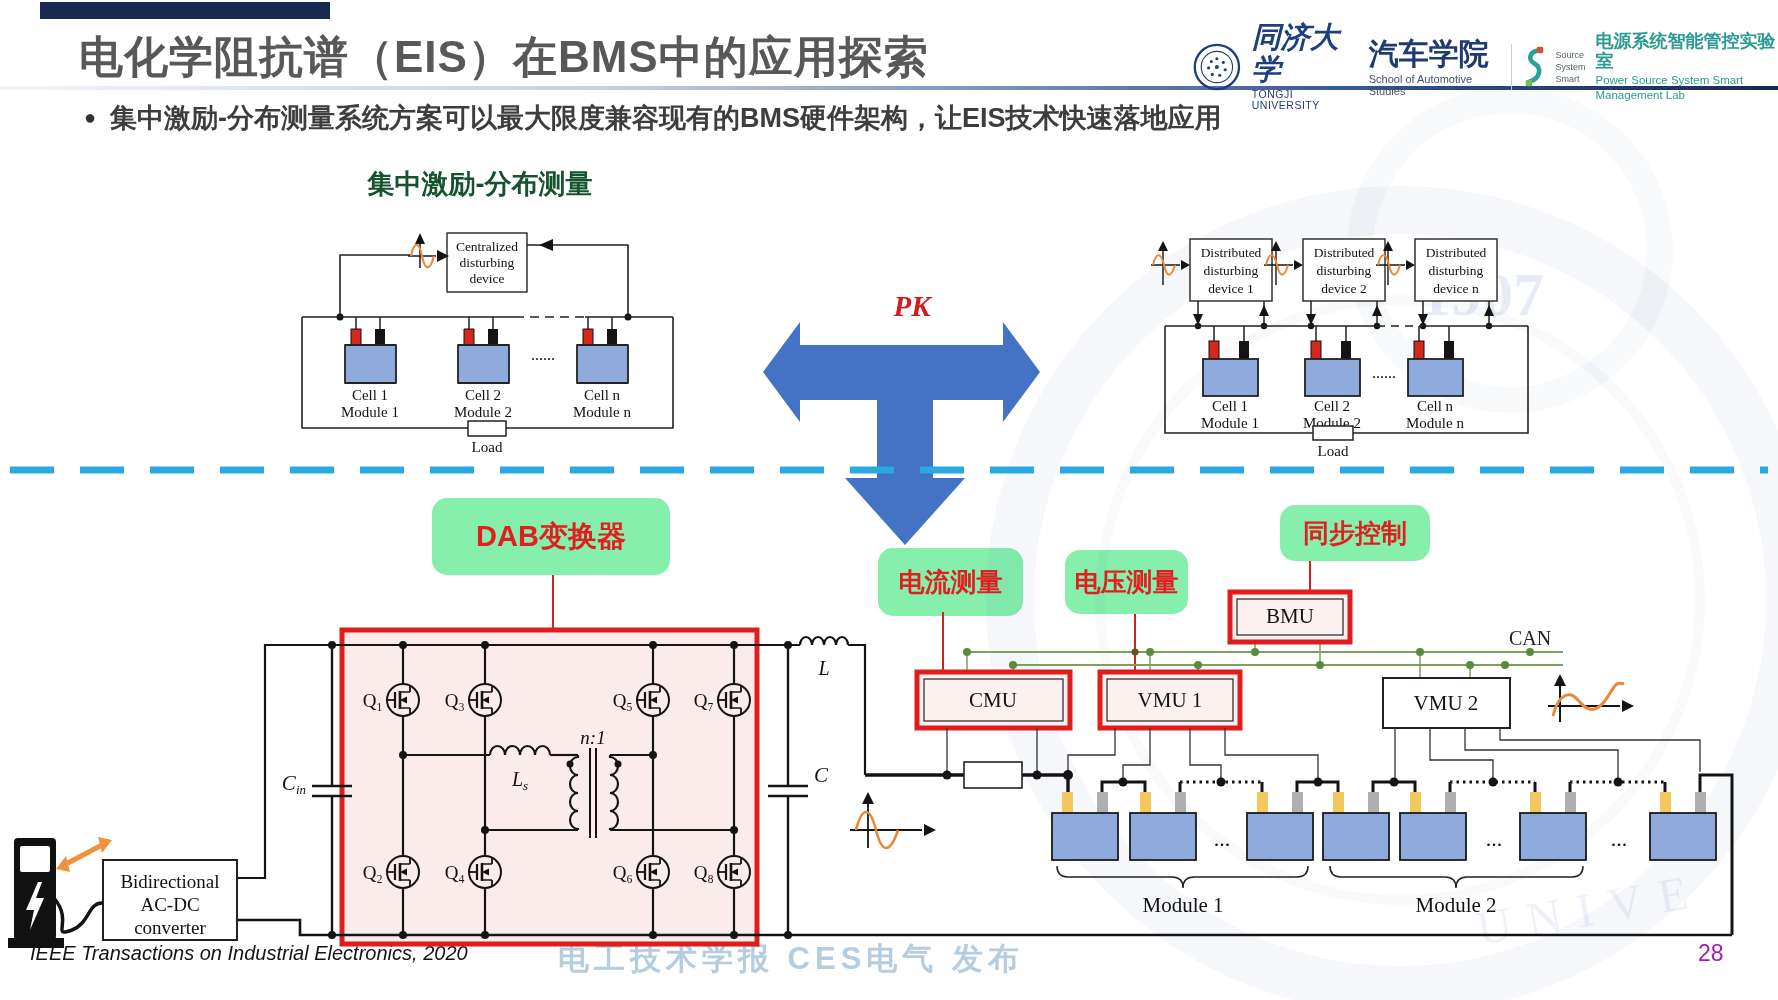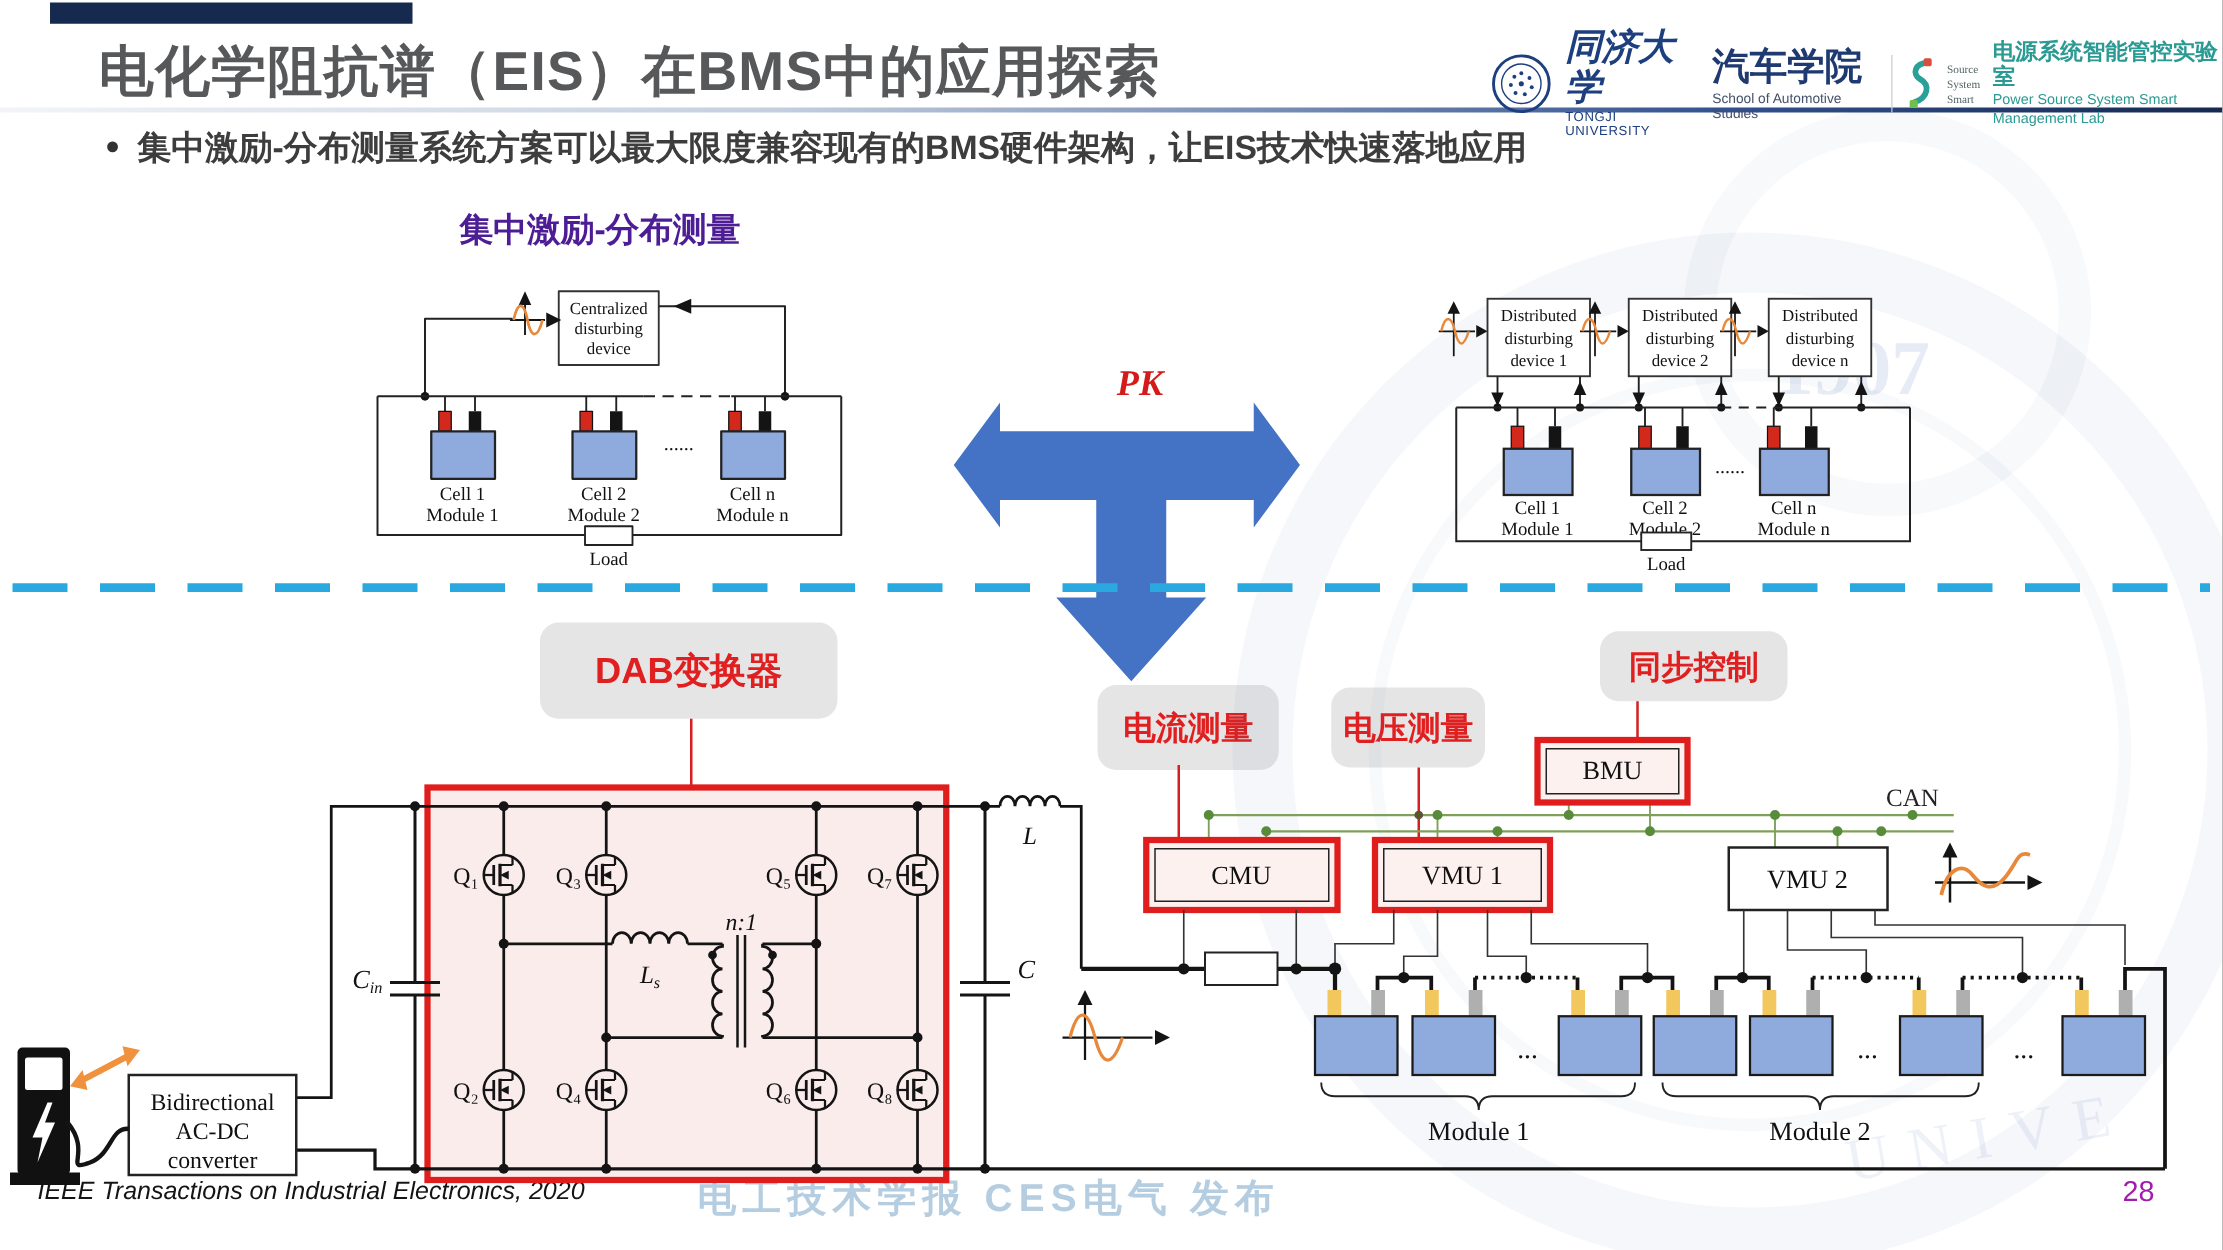--- a/index.html
+++ b/index.html
@@ -10,28 +10,28 @@
   .title{left:62px;top:28px;font-size:44px;font-weight:bold;color:#57585a;letter-spacing:1px;z-index:2;margin-left:17px;}
   .hrule{left:0;top:86px;width:1778px;height:4px;z-index:2;
          background:linear-gradient(90deg,#f2f4f8 0%,#c3cfdf 35%,#31508f 78%,#16294f 100%);}
   .logos{left:1192px;top:22px;display:flex;align-items:center;gap:10px;z-index:2;}
   .logocol{display:flex;flex-direction:column;line-height:1.1;}
   .tj-cn{font-family:"DejaVu Serif","Liberation Serif",serif;font-style:italic;font-weight:bold;font-size:29px;color:#1d3f7e;}
   .tj-en{font-size:10.5px;color:#1d3f7e;letter-spacing:0.5px;margin-top:3px;}
   .sc-cn{font-size:30px;font-weight:bold;color:#1e3a70;}
   .sc-en{font-size:11px;color:#44506b;margin-top:3px;}
   .vsep{width:1px;height:46px;background:#c9ced6;}
-  .labword{font-size:9px;color:#566;line-height:1.35;font-family:Liberation Serif, serif;}
+  .labword{font-size:9px;color:#566;line-height:1.35;}
   .lab-cn{font-size:18px;font-weight:bold;color:#2a9a93;}
   .lab-en{font-size:11.5px;color:#2a9a93;line-height:1.15;margin-top:2px;}
   .bullet{left:84px;top:100px;display:flex;align-items:flex-start;gap:14px;z-index:2;}
   .bullet .dot{font-size:20px;color:#333;margin-top:6px;}
   .bullet .btxt{font-size:27px;font-weight:bold;color:#3d3d3d;}
-  .hd{position:absolute;text-align:center;font-size:27px;font-weight:bold;color:#4c1d95;z-index:2;}
-  .plabel{position:absolute;background:#e5e5e5;border-radius:15px;display:flex;align-items:center;justify-content:center;
+  .hd{position:absolute;text-align:center;font-size:27px;font-weight:bold;color:#14532d;z-index:2;}
+  .plabel{position:absolute;background:#86efac;border-radius:15px;display:flex;align-items:center;justify-content:center;
           color:#e02020;font-weight:bold;z-index:2;}
   .ieee{left:30px;top:942px;font-size:20px;font-style:italic;font-weight:500;color:#141414;z-index:2;}
   .ces{left:558px;top:938px;font-size:31px;font-weight:bold;color:#b5cde0;letter-spacing:5px;z-index:2;}
   .pageno{left:1698px;top:940px;font-size:23px;color:#a21caf;z-index:2;}
   svg text{font-family:"Liberation Serif","DejaVu Serif",serif;}
   .mainsvg{left:0;top:0;z-index:3;pointer-events:none;}
 </style>
 </head>
 <body>
 

